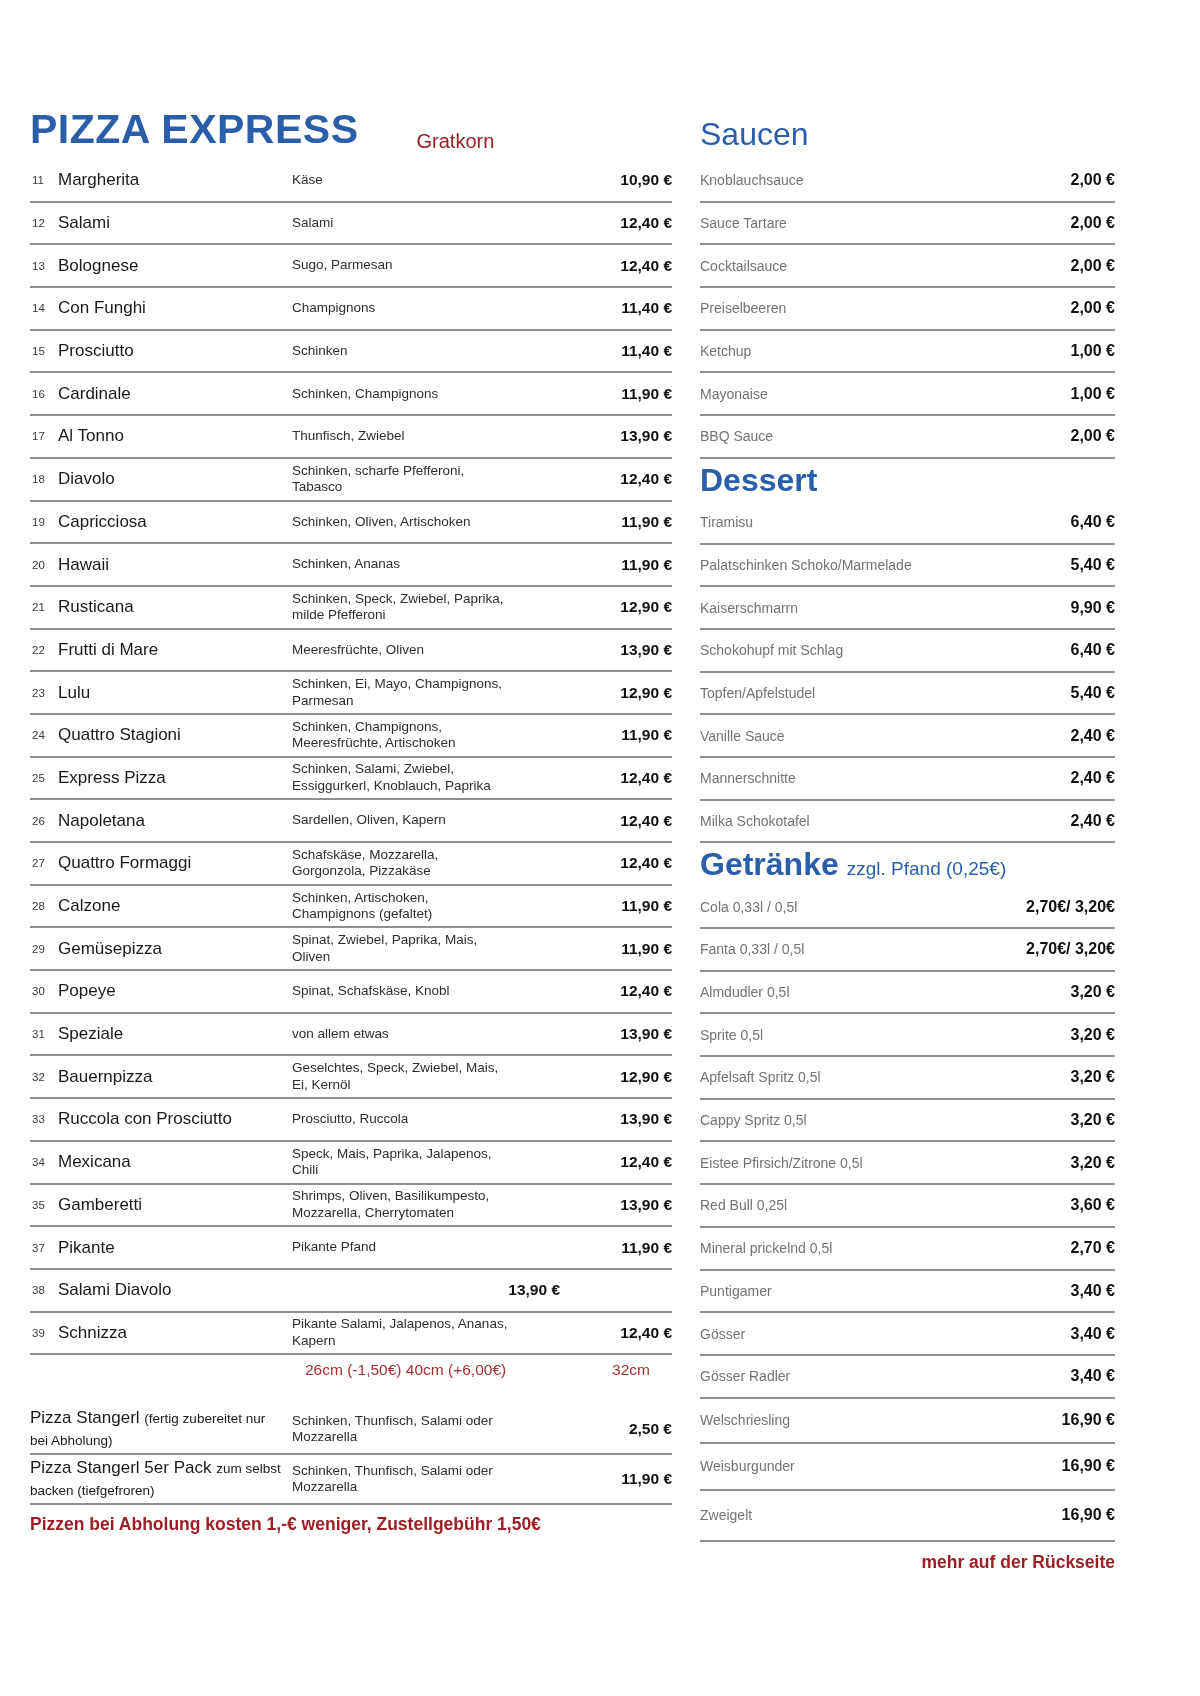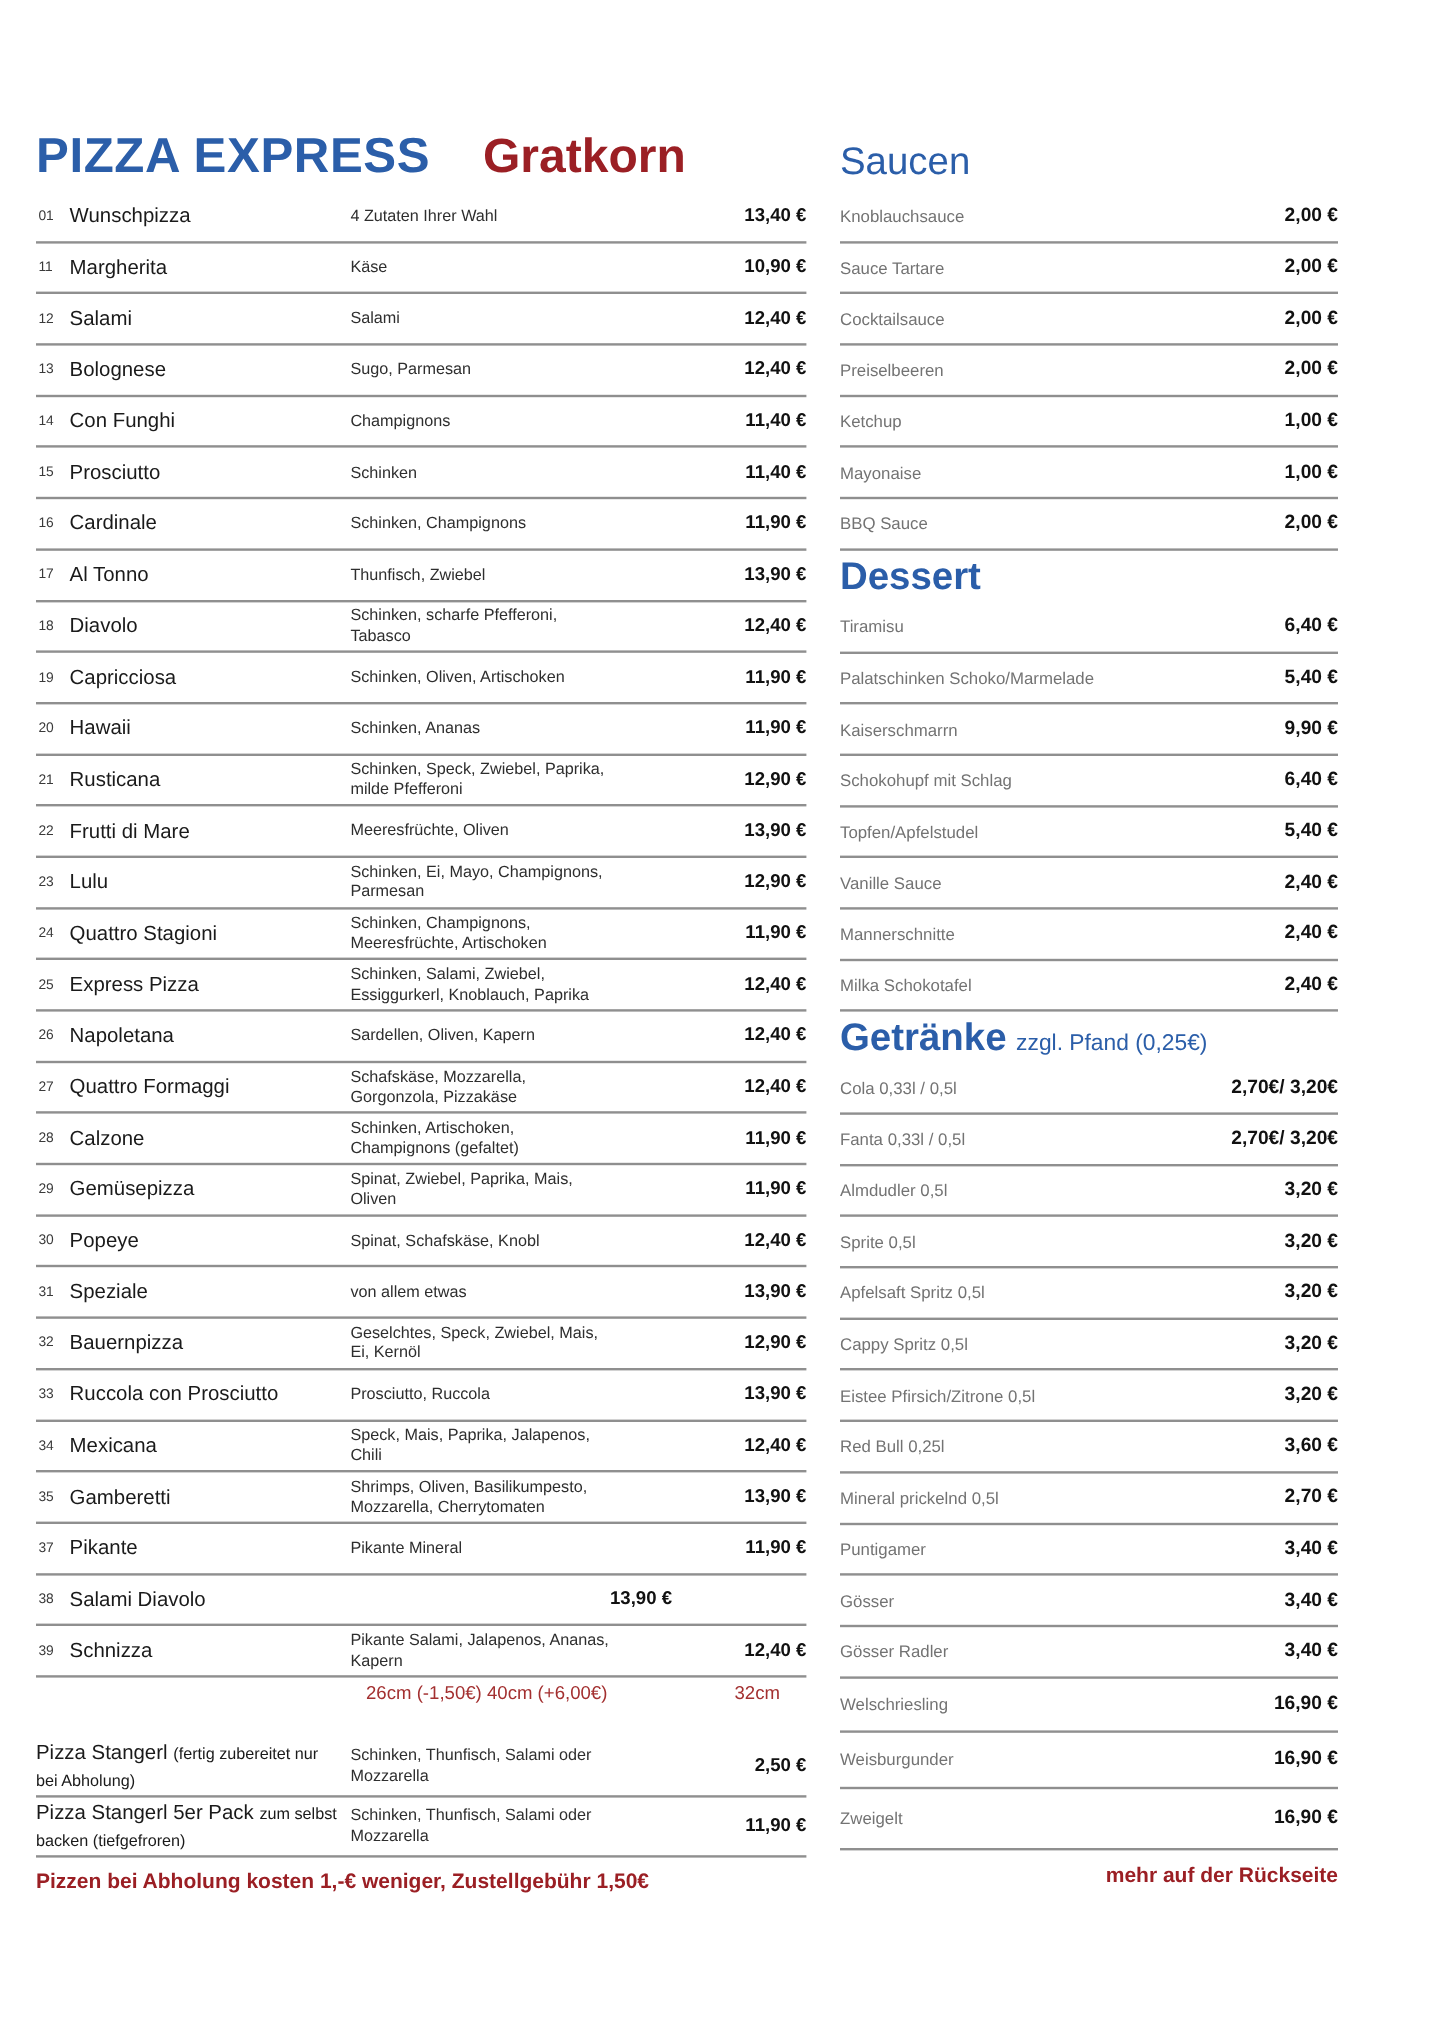--- a/index.html
+++ b/index.html
@@ -13,21 +13,21 @@
     width:1200px; height:1696px;
     padding:96px 85px 0 30px;
     display:flex; gap:28px;
   }
   .col-left  { width:642px; flex:0 0 642px; }
   .col-right { width:415px; flex:0 0 415px; }
 
   
   .col-header { height:64px; display:flex; align-items:flex-end; padding-bottom:7px; white-space:nowrap;gap:44px; }
   .title    { font-size:41px; font-weight:bold; color:var(--accent-blue,#2b5ea9); letter-spacing:0.5px; }
-  .subtitle { font-size:40px; font-weight:bold; color:var(--accent-red,#9b1f24); }
+  .subtitle { font-size:20px; font-weight:normal; color:var(--accent-red,#9b1f24); margin-left:14px; }
   .section-heading { font-size:32px; color:var(--accent-blue,#2b5ea9); }
   .heading-row { height:43px; line-height:43px; white-space:nowrap; overflow:visible; }
   .heading-row .section-heading { line-height:43px;font-weight:bold; }
   .heading-note { font-size:19px; color:var(--accent-blue,#2b5ea9); margin-left:8px; }
 
   
   .pizza-row {
     display:grid; grid-template-columns:28px 234px 1fr 112px;
     align-items:center; height:42.7px;
     border-bottom:2px solid #8f8f8f;
@@ -76,26 +76,20 @@
 
 <div class="page">
 
   <div class="col-left">
     <div class="col-header">
       <span class="title">PIZZA EXPRESS</span>
       <span class="subtitle">Gratkorn</span>
     </div>
 
     <div id="pizza-table">
-  <div class="pizza-row">
-    <span class="num">01</span>
-    <span class="name">Wunschpizza</span>
-    <span class="desc">4 Zutaten Ihrer Wahl</span>
-    <span class="price">13,40 €</span>
-  </div>
 
   <div class="pizza-row">
     <span class="num">11</span>
     <span class="name">Margherita</span>
     <span class="desc">Käse</span>
     <span class="price">10,90 €</span>
   </div>
 
   <div class="pizza-row">
     <span class="num">12</span>
@@ -272,21 +266,21 @@
     <span class="num">35</span>
     <span class="name">Gamberetti</span>
     <span class="desc">Shrimps, Oliven, Basilikumpesto,
 Mozzarella, Cherrytomaten</span>
     <span class="price">13,90 €</span>
   </div>
 
   <div class="pizza-row">
     <span class="num">37</span>
     <span class="name">Pikante</span>
-    <span class="desc">Pikante Mineral</span>
+    <span class="desc">Pikante Pfand</span>
     <span class="price">11,90 €</span>
   </div>
 
   <div class="pizza-row">
     <span class="num">38</span>
     <span class="name">Salami Diavolo</span>
     <span class="price">13,90 €</span>
   </div>
 
   <div class="pizza-row">

